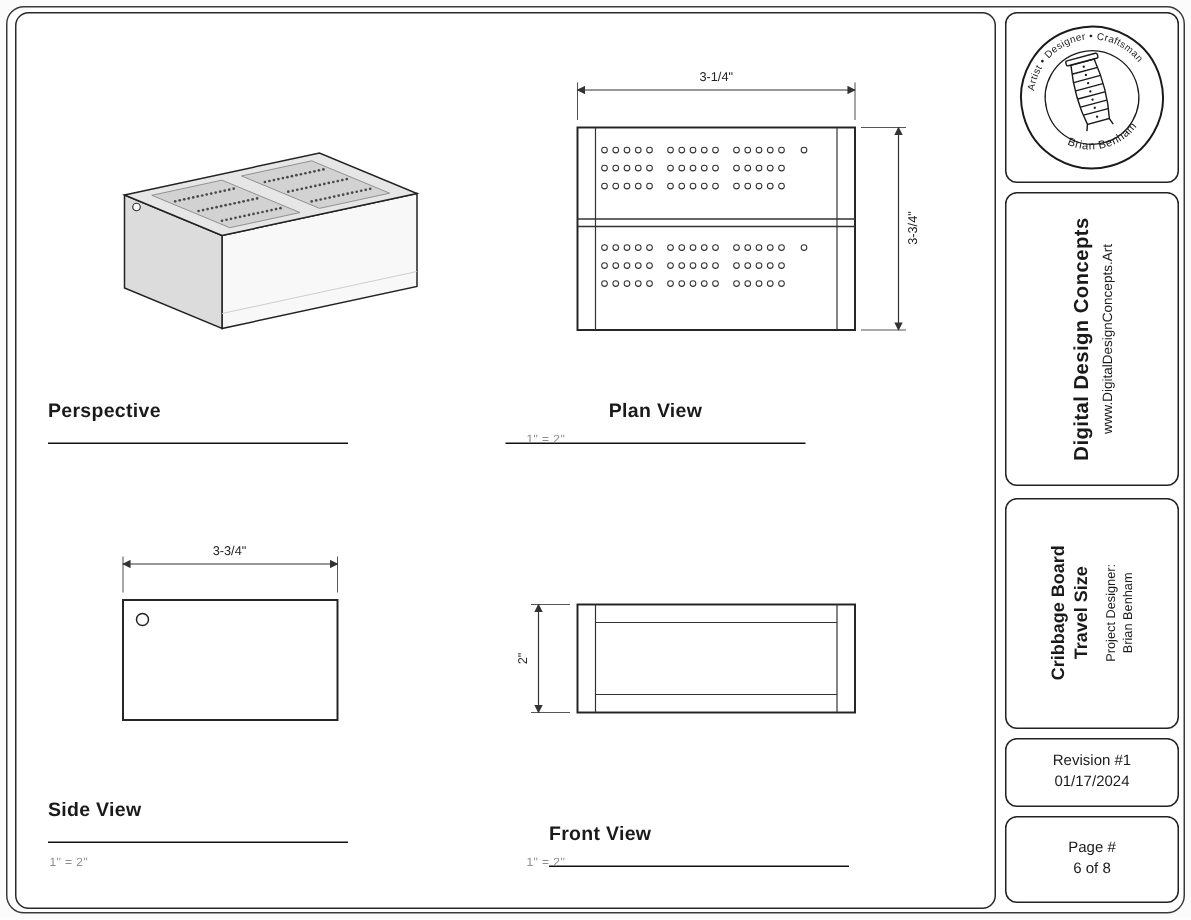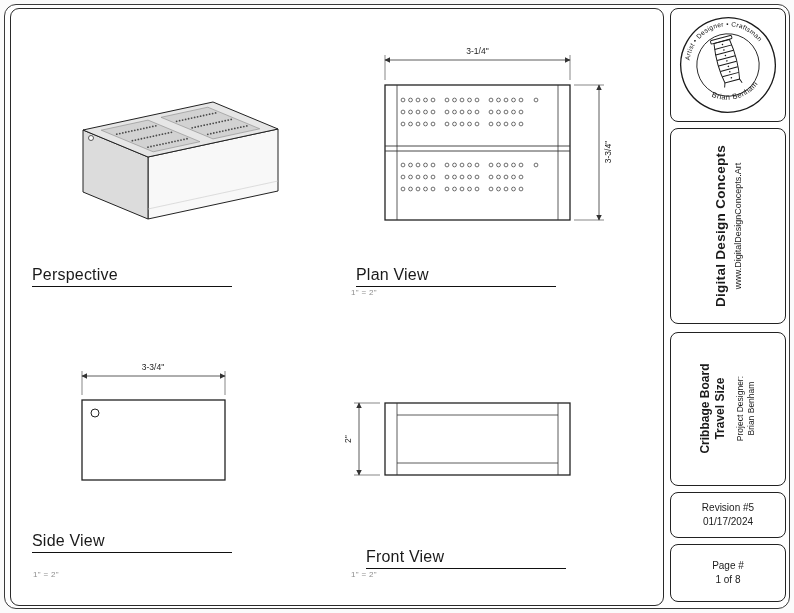--- a/index.html
+++ b/index.html
@@ -12,21 +12,21 @@
     position:absolute;left:4px;top:4px;width:784px;height:603px;
     border:1.4px solid #3a3a3a;border-radius:12px;background:#ffffff;
   }
   .drawing-area{
     position:absolute;left:10px;top:8px;width:652px;height:596px;
     border:1.4px solid #2a2a2a;border-radius:9px;background:#fff;
   }
   .view-svg{position:absolute;}
   .view-label{
     position:absolute;width:200px;border-bottom:1.6px solid #111;
-    padding-bottom:2px;font-weight:normal;font-size:16px;letter-spacing:.2px;
+    padding-bottom:14px;font-weight:bold;font-size:13px;letter-spacing:.2px;
   }
   .scale-note{
     position:absolute;font-size:8px;color:#8d8d8d;filter:blur(.35px);letter-spacing:.3px;
   }
   .tb-box{
     position:absolute;left:670px;width:116px;border:1.3px solid #222;
     border-radius:8px;background:#fff;box-sizing:border-box;
     display:flex;align-items:center;justify-content:center;overflow:hidden;
   }
   .rot{transform:rotate(-90deg);text-align:center;white-space:nowrap;}
@@ -259,21 +259,21 @@
   <line x1="45" y1="40" x2="45" y2="15" stroke="#555" stroke-width="0.7"></line>
   <line x1="230" y1="40" x2="230" y2="15" stroke="#555" stroke-width="0.7"></line>
   <line x1="45" y1="20" x2="230" y2="20" stroke="#333" stroke-width="0.8" marker-start="url(#arrP)" marker-end="url(#arrP)"></line>
   <text class="dim-text" x="137.5" y="14" text-anchor="middle">3-1/4"</text>
 
   <line x1="234" y1="45" x2="264" y2="45" stroke="#555" stroke-width="0.7"></line>
   <line x1="234" y1="180" x2="264" y2="180" stroke="#555" stroke-width="0.7"></line>
   <line x1="259" y1="45" x2="259" y2="180" stroke="#333" stroke-width="0.8" marker-start="url(#arrP)" marker-end="url(#arrP)"></line>
   <text class="dim-text" x="271" y="112" text-anchor="middle" transform="rotate(-90 271 112)">3-3/4"</text>
 </svg>
-<div class="view-label" style="left:356px;top:266px;">
+<div class="view-label" style="left:337px;top:266px;text-align:center;">
   <span>Plan View</span>
 </div>
 <div class="scale-note" style="left:351px;top:288px;">1" = 2"</div>
 
 <svg class="view-svg" style="left:60px;top:358px;" width="260" height="130" viewBox="0 0 260 130">
   <defs>
     <marker id="arrS" viewBox="0 0 10 10" refX="9" refY="5" markerWidth="7" markerHeight="7" orient="auto-start-reverse">
       <path d="M0,0 L10,5 L0,10 z" fill="#333"></path>
     </marker>
   </defs>
@@ -367,23 +367,23 @@
     </div>
     <div class="proj-designer">
       <div>Project Designer:</div>
       <div>Brian Benham</div>
     </div>
   </div>
 </div>
 
 <div class="tb-box" style="top:492px;height:46px;">
   <div class="small-box-text">
-    <div>Revision #5</div>
+    <div>Revision #1</div>
     <div>01/17/2024</div>
   </div>
 </div>
 
 <div class="tb-box" style="top:544px;height:58px;">
   <div class="small-box-text">
     <div>Page #</div>
-    <div>1 of 8</div>
+    <div>6 of 8</div>
   </div>
 </div>
 
 </body></html>

